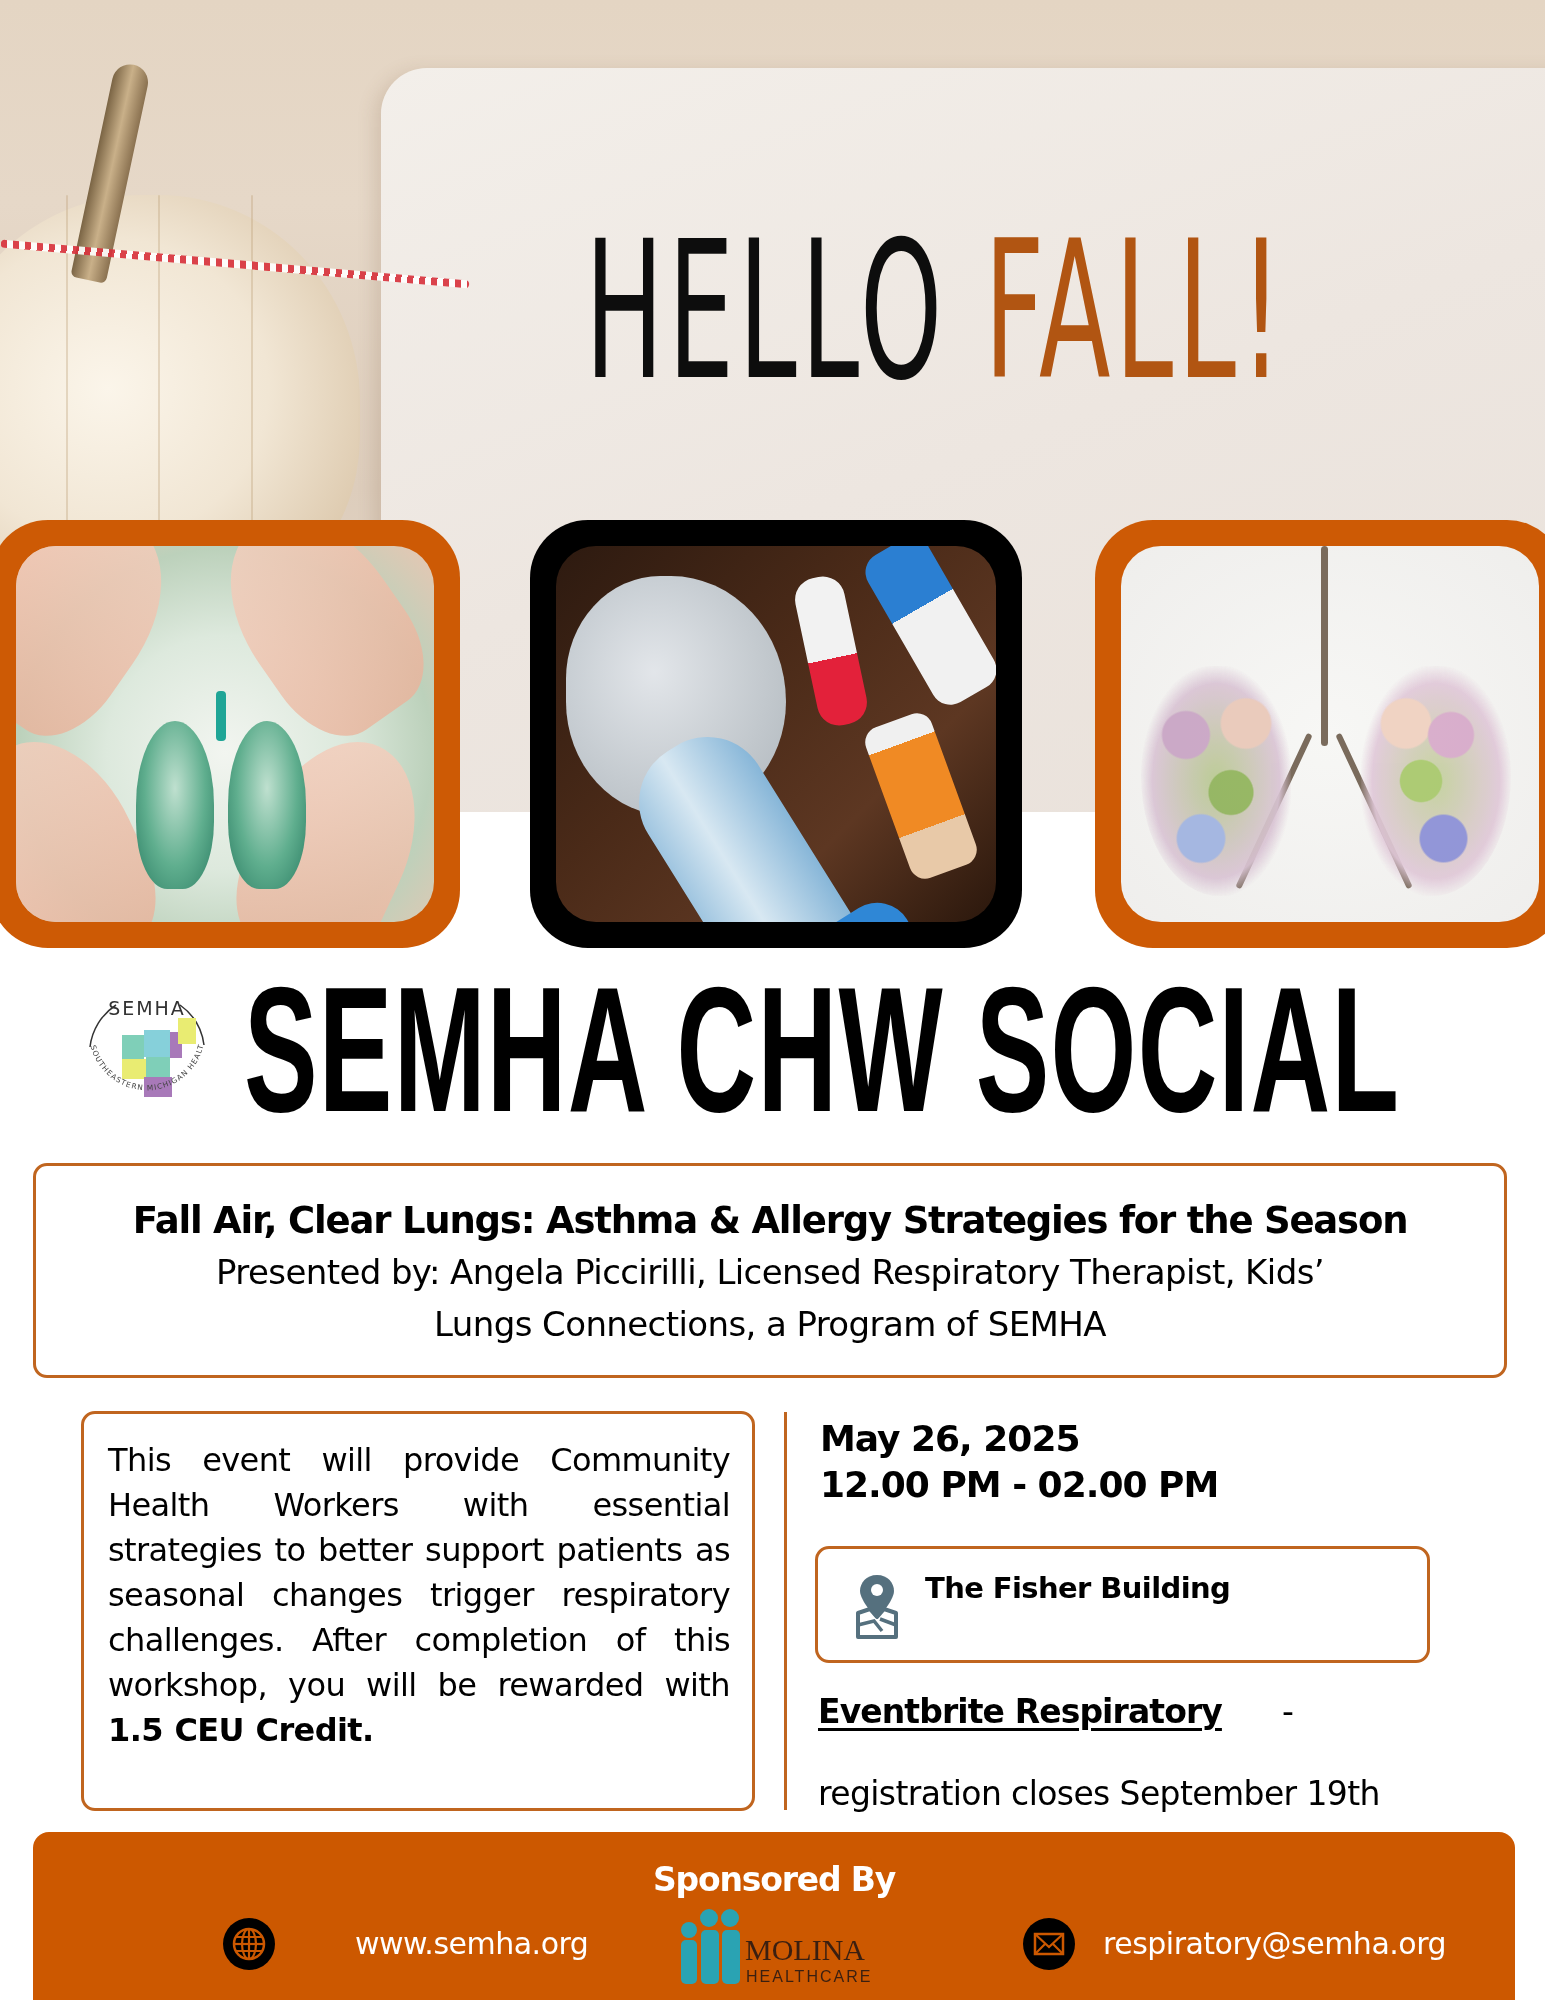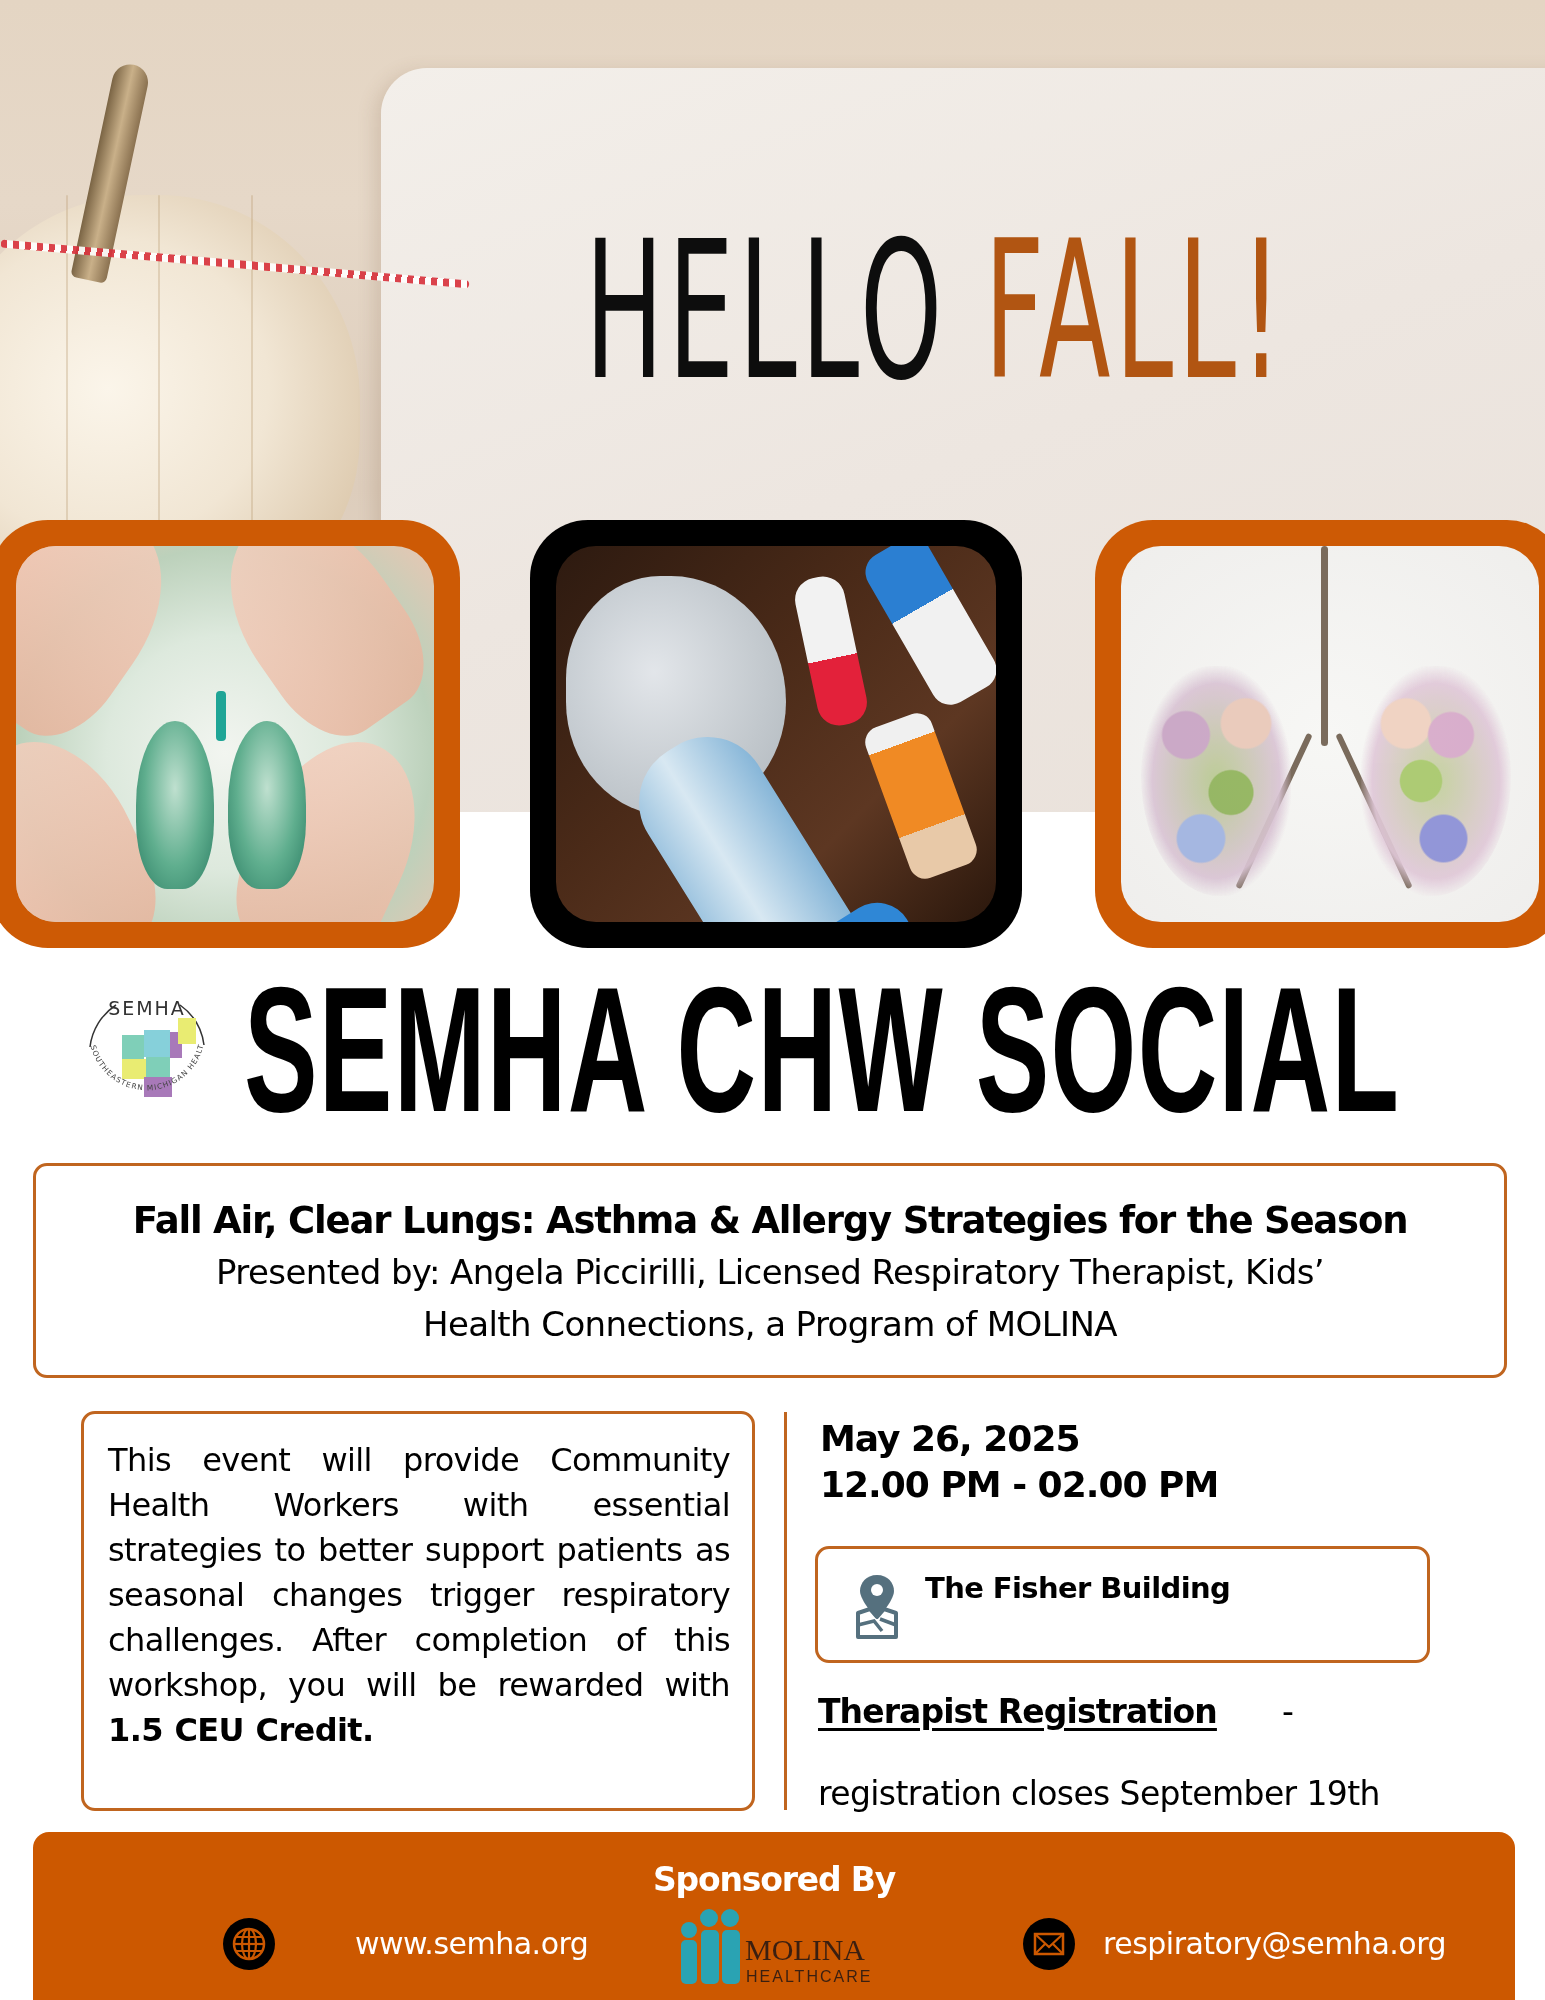--- a/index.html
+++ b/index.html
@@ -236,21 +236,21 @@
       <textPath href="#arc" startOffset="2%">SOUTHEASTERN MICHIGAN HEALTH ASSOCIATION</textPath>
     </text>
   </svg>
 </div>
 
 <div class="main-title">SEMHA CHW SOCIAL</div>
 
 <div class="topic-box">
   <div class="topic-title">Fall Air, Clear Lungs: Asthma &amp; Allergy Strategies for the Season</div>
   <div class="presenter">Presented by: Angela Piccirilli, Licensed Respiratory Therapist, Kids’</div>
-  <div class="presenter">Health Connections, a Program of MOLINA</div>
+  <div class="presenter">Lungs Connections, a Program of SEMHA</div>
 </div>
 
 <div class="desc-box">
   <p class="desc-text"><span>This event will provide Community Health Workers with essential strategies to better support patients as seasonal changes trigger respiratory challenges. After completion of this workshop, you will be rewarded with </span><b>1.5 CEU Credit.</b></p>
 </div>
 
 <div class="vsep"></div>
 
 <div class="event-date">May 26, 2025</div>
 <div class="event-time">12.00 PM - 02.00 PM</div>
@@ -260,21 +260,21 @@
     <svg viewBox="0 0 46 66" width="46" height="66">
       <path d="M4 40 L16 36 L23 44 L30 36 L42 40 L42 64 L4 64 Z" fill="none" stroke="#55707e" stroke-width="4" stroke-linejoin="round"></path>
       <path d="M4 52 L20 48 L28 58 M26 46 L42 52" fill="none" stroke="#55707e" stroke-width="3.5"></path>
       <path d="M23 2 C12 2 6 10 6 18 C6 28 23 46 23 46 C23 46 40 28 40 18 C40 10 34 2 23 2 Z" fill="#55707e"></path>
       <circle cx="23" cy="17" r="6" fill="#fff"></circle>
     </svg>
   </div>
   <div class="loc-name">The Fisher Building</div>
 </div>
 
-<a class="reg-link">Therapist Registration</a>
+<a class="reg-link">Eventbrite Respiratory</a>
 <span class="reg-dash">-</span>
 <div class="reg-note">registration closes September 19th</div>
 
 <div class="footer">
   <div class="sponsored">Sponsored By</div>
 
   <div class="f-icon globe-icon">
     <svg viewBox="0 0 52 52">
       <circle cx="26" cy="26" r="15" fill="none" stroke="#cc5800" stroke-width="2.5"></circle>
       <ellipse cx="26" cy="26" rx="7" ry="15" fill="none" stroke="#cc5800" stroke-width="2.2"></ellipse>

